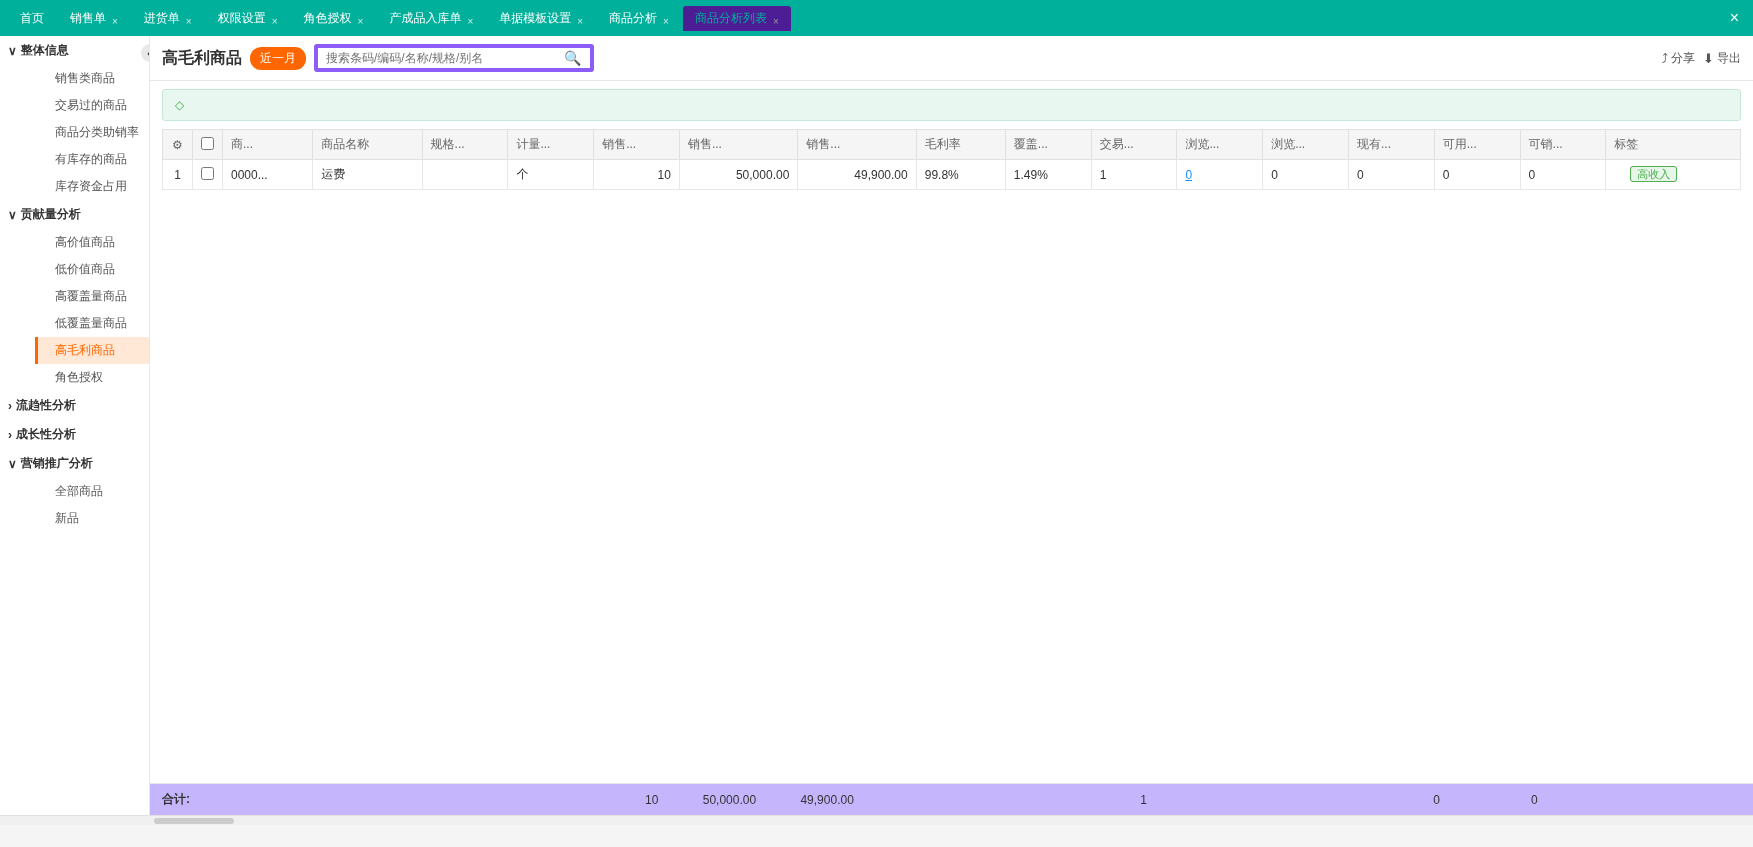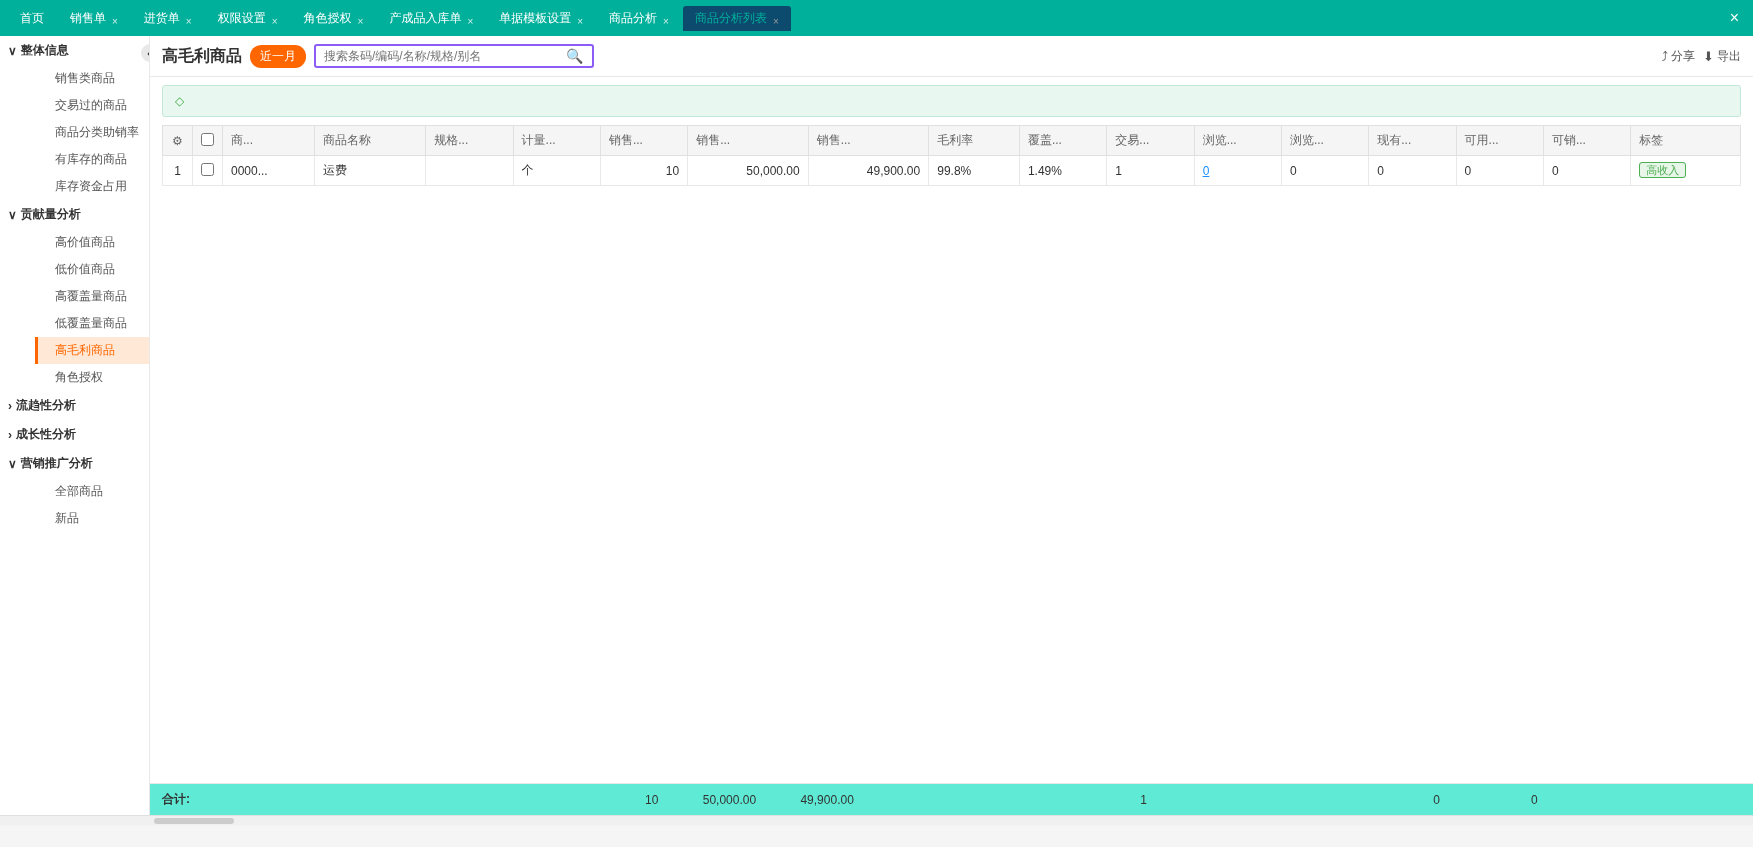--- a/index.html
+++ b/index.html
@@ -19,21 +19,21 @@
       align-items: flex-end;
       padding: 4px 12px;
       color: #fff;
       cursor: pointer;
       border-radius: 3px 3px 0 0;
       white-space: nowrap;
       font-size: 12px;
       gap: 4px;
     }
     .nav-tab.active {
-      background: #0c4a6e;
+      background: #4c1d95;
       color: #00b09b;
     }
     .nav-tab .close-icon {
       font-size: 10px;
       color: rgba(255,255,255,0.8);
       margin-left: 2px;
     }
     .nav-tab.active .close-icon { color: #999; }
     .nav-close-all {
       margin-left: auto;
@@ -124,21 +124,21 @@
       color: #fff;
       border: none;
       border-radius: 11px;
       padding: 3px 10px;
       cursor: pointer;
       font-size: 12px;
     }
     .search-box {
       display: flex;
       align-items: center;
-      border: 2px solid #8b5cf6;
+      border: 4px solid #8b5cf6;
       border-radius: 3px;
       padding: 2px 8px;
       flex: 1;
       max-width: 280px;
       gap: 4px;
     }
     .search-box input {
       border: none;
       outline: none;
       flex: 1;
@@ -226,21 +226,21 @@
       color: #1890ff;
       text-decoration: underline;
       cursor: pointer;
     }
 
     
     .bottom-bar {
       height: 32px;
       display: flex;
       align-items: center;
-      background: #5eead4;
+      background: #c4b5fd;
       border-top: 1px solid #e8e8e8;
       padding: 0 12px;
       gap: 20px;
       font-size: 12px;
       color: #666;
     }
     .bottom-bar .total-label {
       font-weight: bold;
       color: #333;
     }
@@ -447,21 +447,21 @@
     <td class="col-right">50,000.00</td>
     <td class="col-right">49,900.00</td>
     <td>99.8%</td>
     <td>1.49%</td>
     <td>1</td>
     <td><span class="link-style">0</span></td>
     <td>0</td>
     <td>0</td>
     <td>0</td>
     <td>0</td>
-    <td><span class="tag-badge" style="color:#4caf50;border-color:#4caf50;background:#e8f5e9;">高收入</span></td>
+    <td><span class="tag-badge" style="color:#4caf50;border-color:#4caf50;background:#e8f5e9;margin-left:16px;">高收入</span></td>
   </tr>
           </tbody>
       </table>
     </div>
 
     <div class="bottom-bar">
       <span class="total-label">合计:</span>
       <div class="bottom-values">
         <span style="flex:1.2"></span>
         <span style="flex:1"></span>

